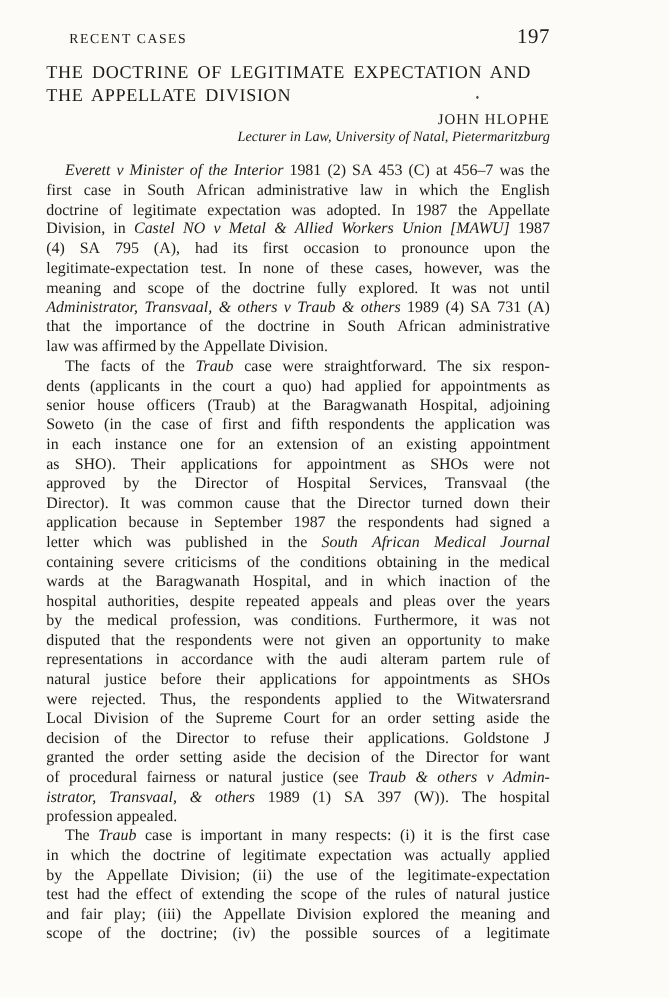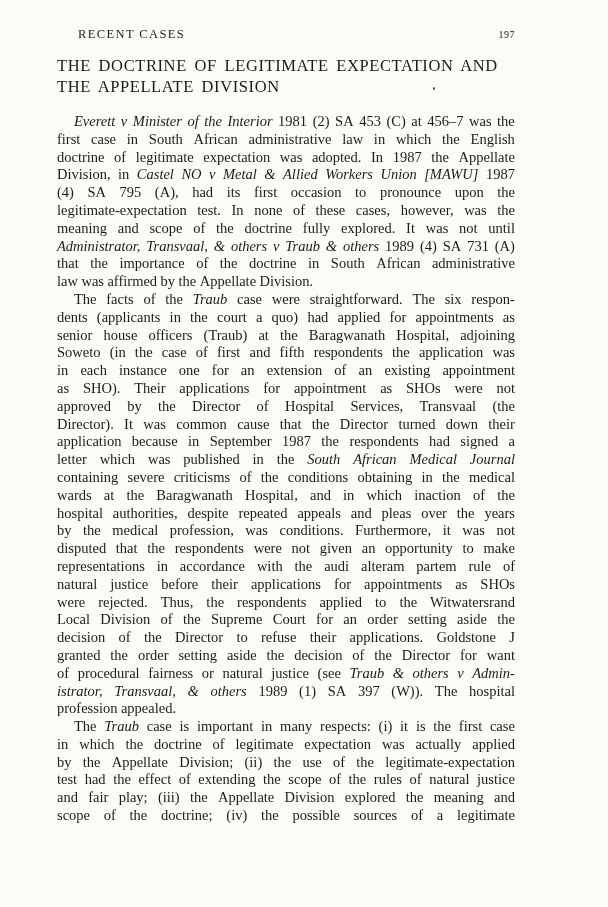--- a/index.html
+++ b/index.html
@@ -3,34 +3,34 @@
 <meta charset="utf-8">
 <style>
   html,body { margin:0; padding:0; background:#ffffff; }
   .page {
     width:608px; height:907px;
     background:#fcfbf8;
     color:#1b1b1b;
     font-family:"Liberation Serif", serif;
     position:relative;
     box-sizing:border-box;
-    padding:27px 0 0 57px;
+    padding:27px 0 0 42px;
     overflow:hidden;
   }
   .content { width:458px; }
 
   .running-head {
     display:flex; justify-content:space-between; align-items:baseline;
     line-height:14px;
   }
   .running-head .section {
     font-size:12.5px; letter-spacing:1.4px; padding-left:21px;
   }
   .running-head .page-num {
-    font-size:10px; letter-spacing:0.5px;
+    font-size:19px; letter-spacing:0.5px;
   }
 
   .title {
     margin:13px 0 0 0;
     font-size:16.5px; font-weight:normal;
     line-height:21px;
     letter-spacing:0.6px; word-spacing:3px;
   }
 
   .byline { text-align:right; margin-top:4px; }
@@ -64,20 +64,24 @@
     <div class="running-head">
       <span class="section">RECENT CASES</span>
       <span class="page-num">197</span>
     </div>
 
     <h1 class="title">
       <span>THE DOCTRINE OF LEGITIMATE EXPECTATION AND</span><br>
       <span>THE APPELLATE DIVISION</span>
     </h1>
 
+    <div class="byline">
+      <div class="author">JOHN HLOPHE</div>
+      <div class="affiliation">Lecturer in Law, University of Natal, Pietermaritzburg</div>
+    </div>
 
     <div class="body-text">
         <div class="para">
           <div class="line fill indent">
             <i>Everett</i>
             <i>v</i>
             <i>Minister</i>
             <i>of</i>
             <i>the</i>
             <i>Interior</i>

